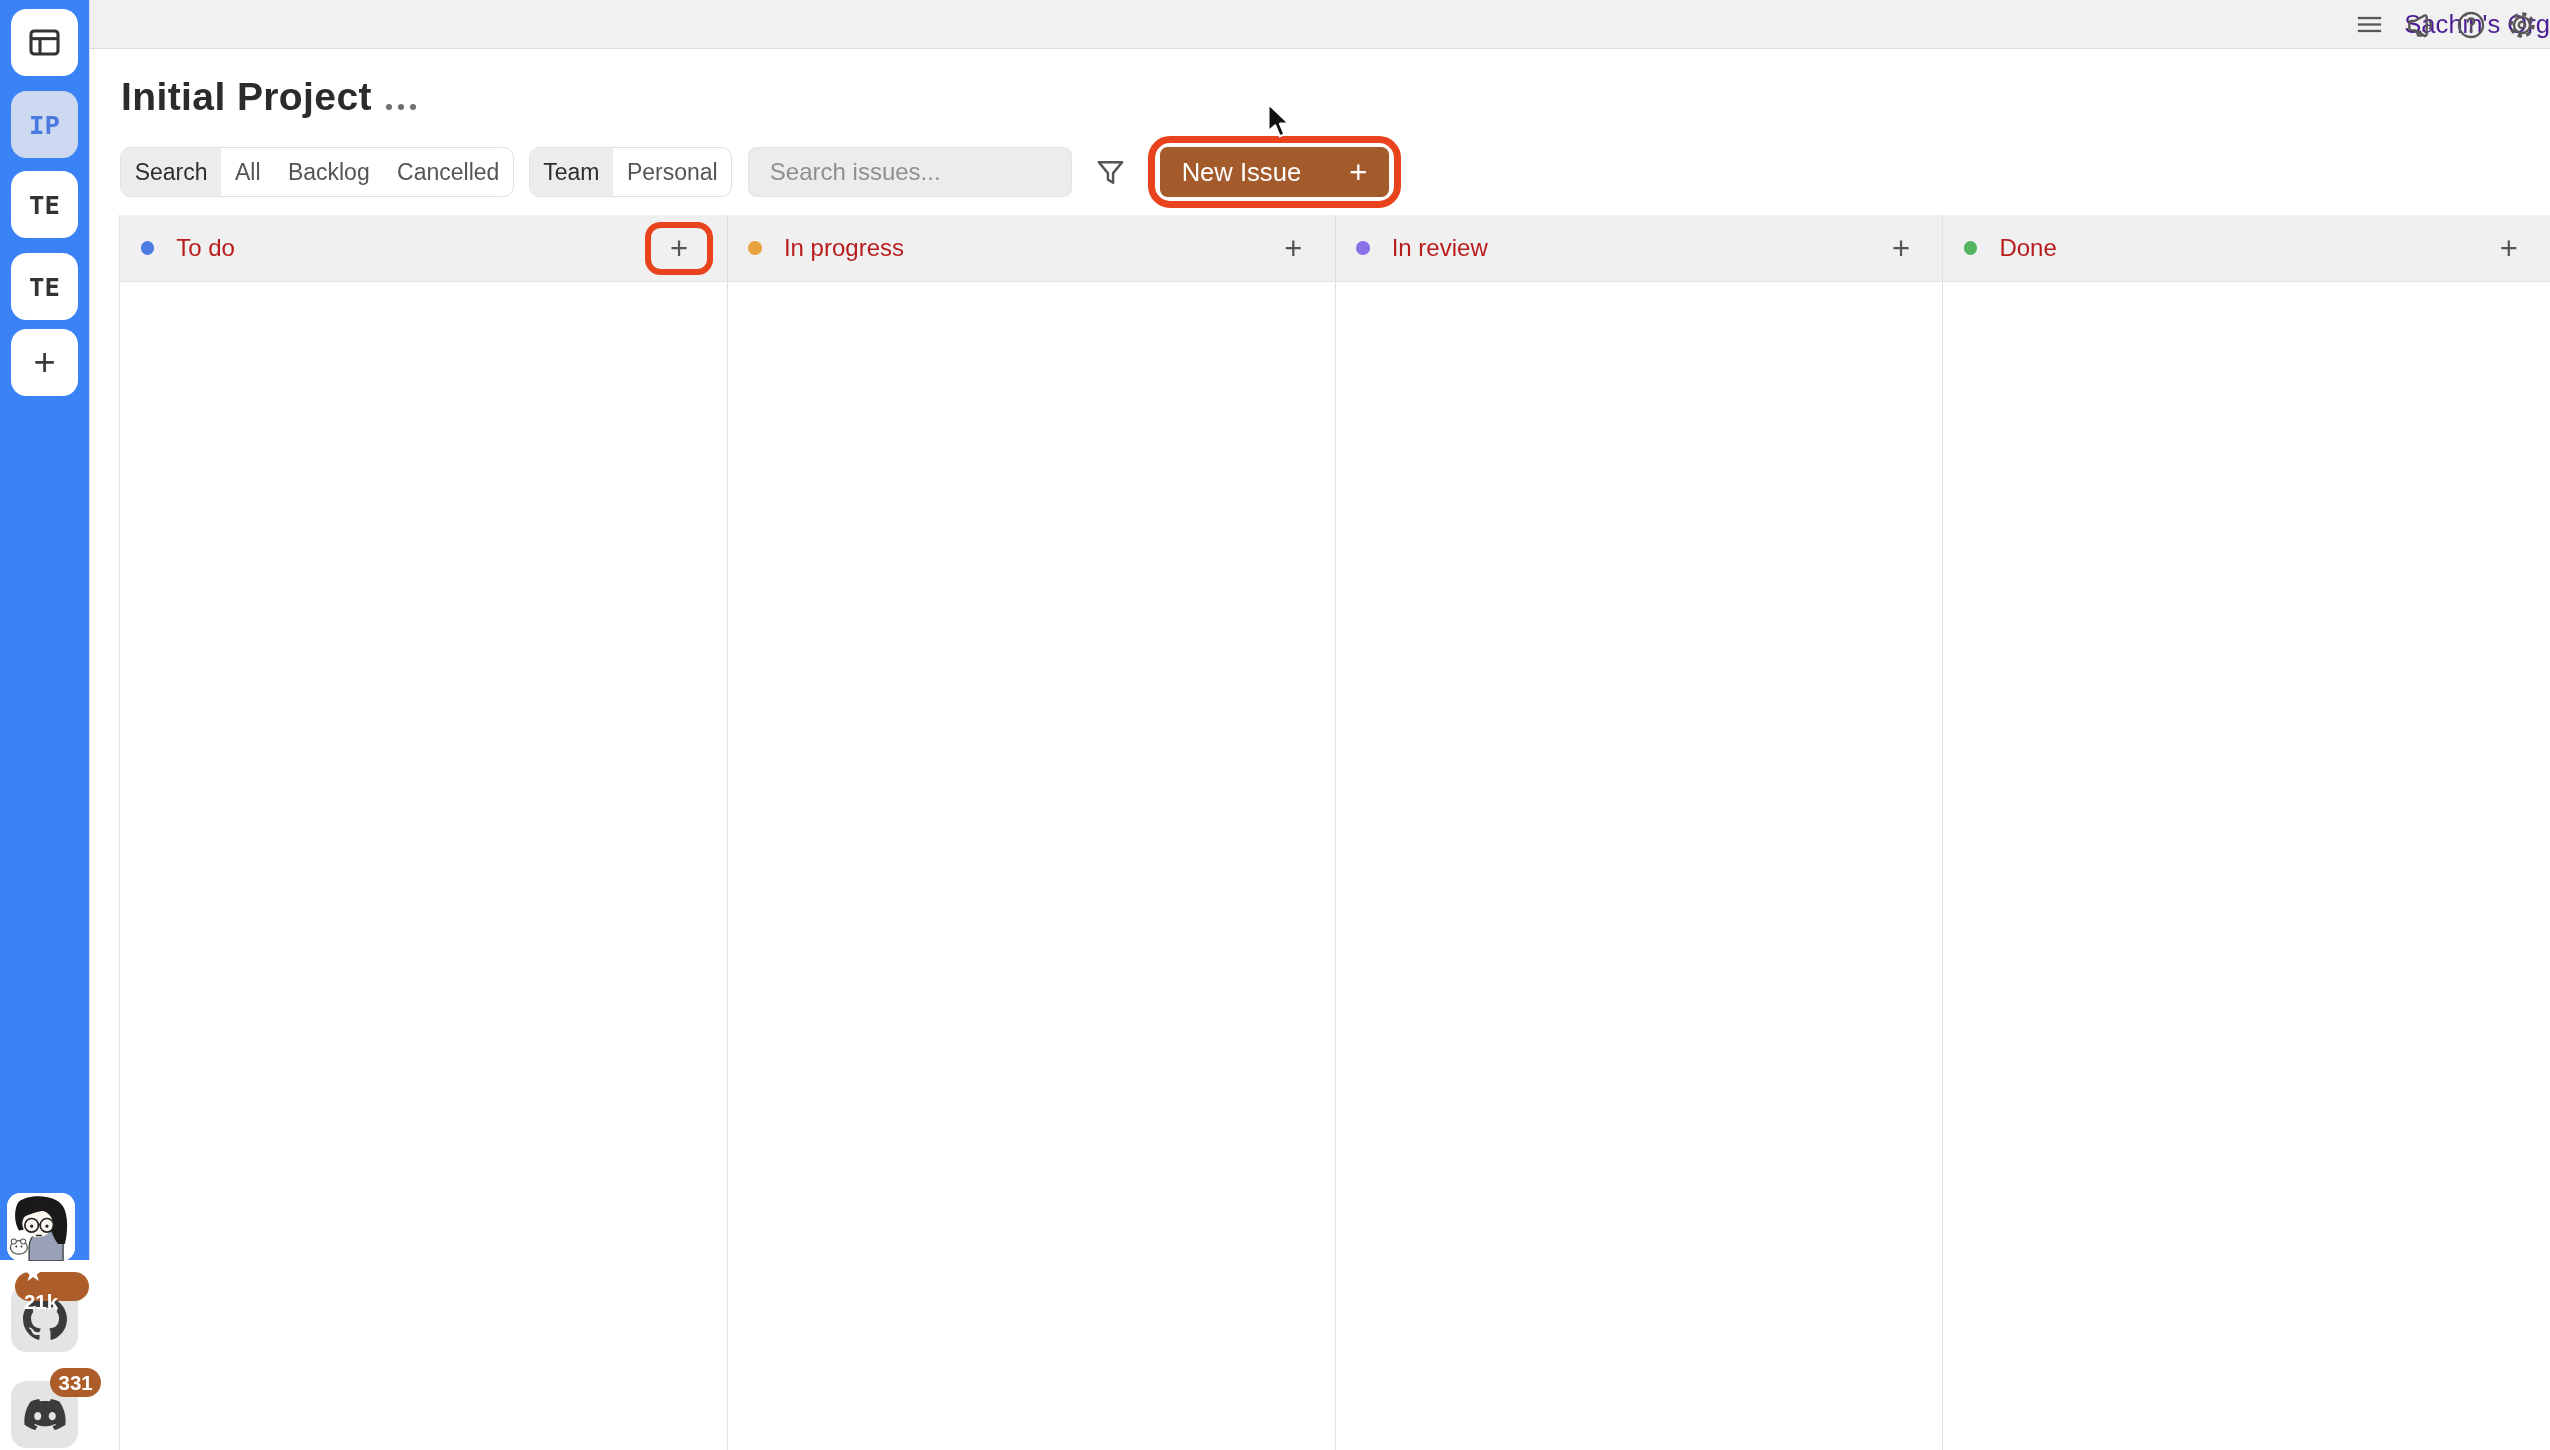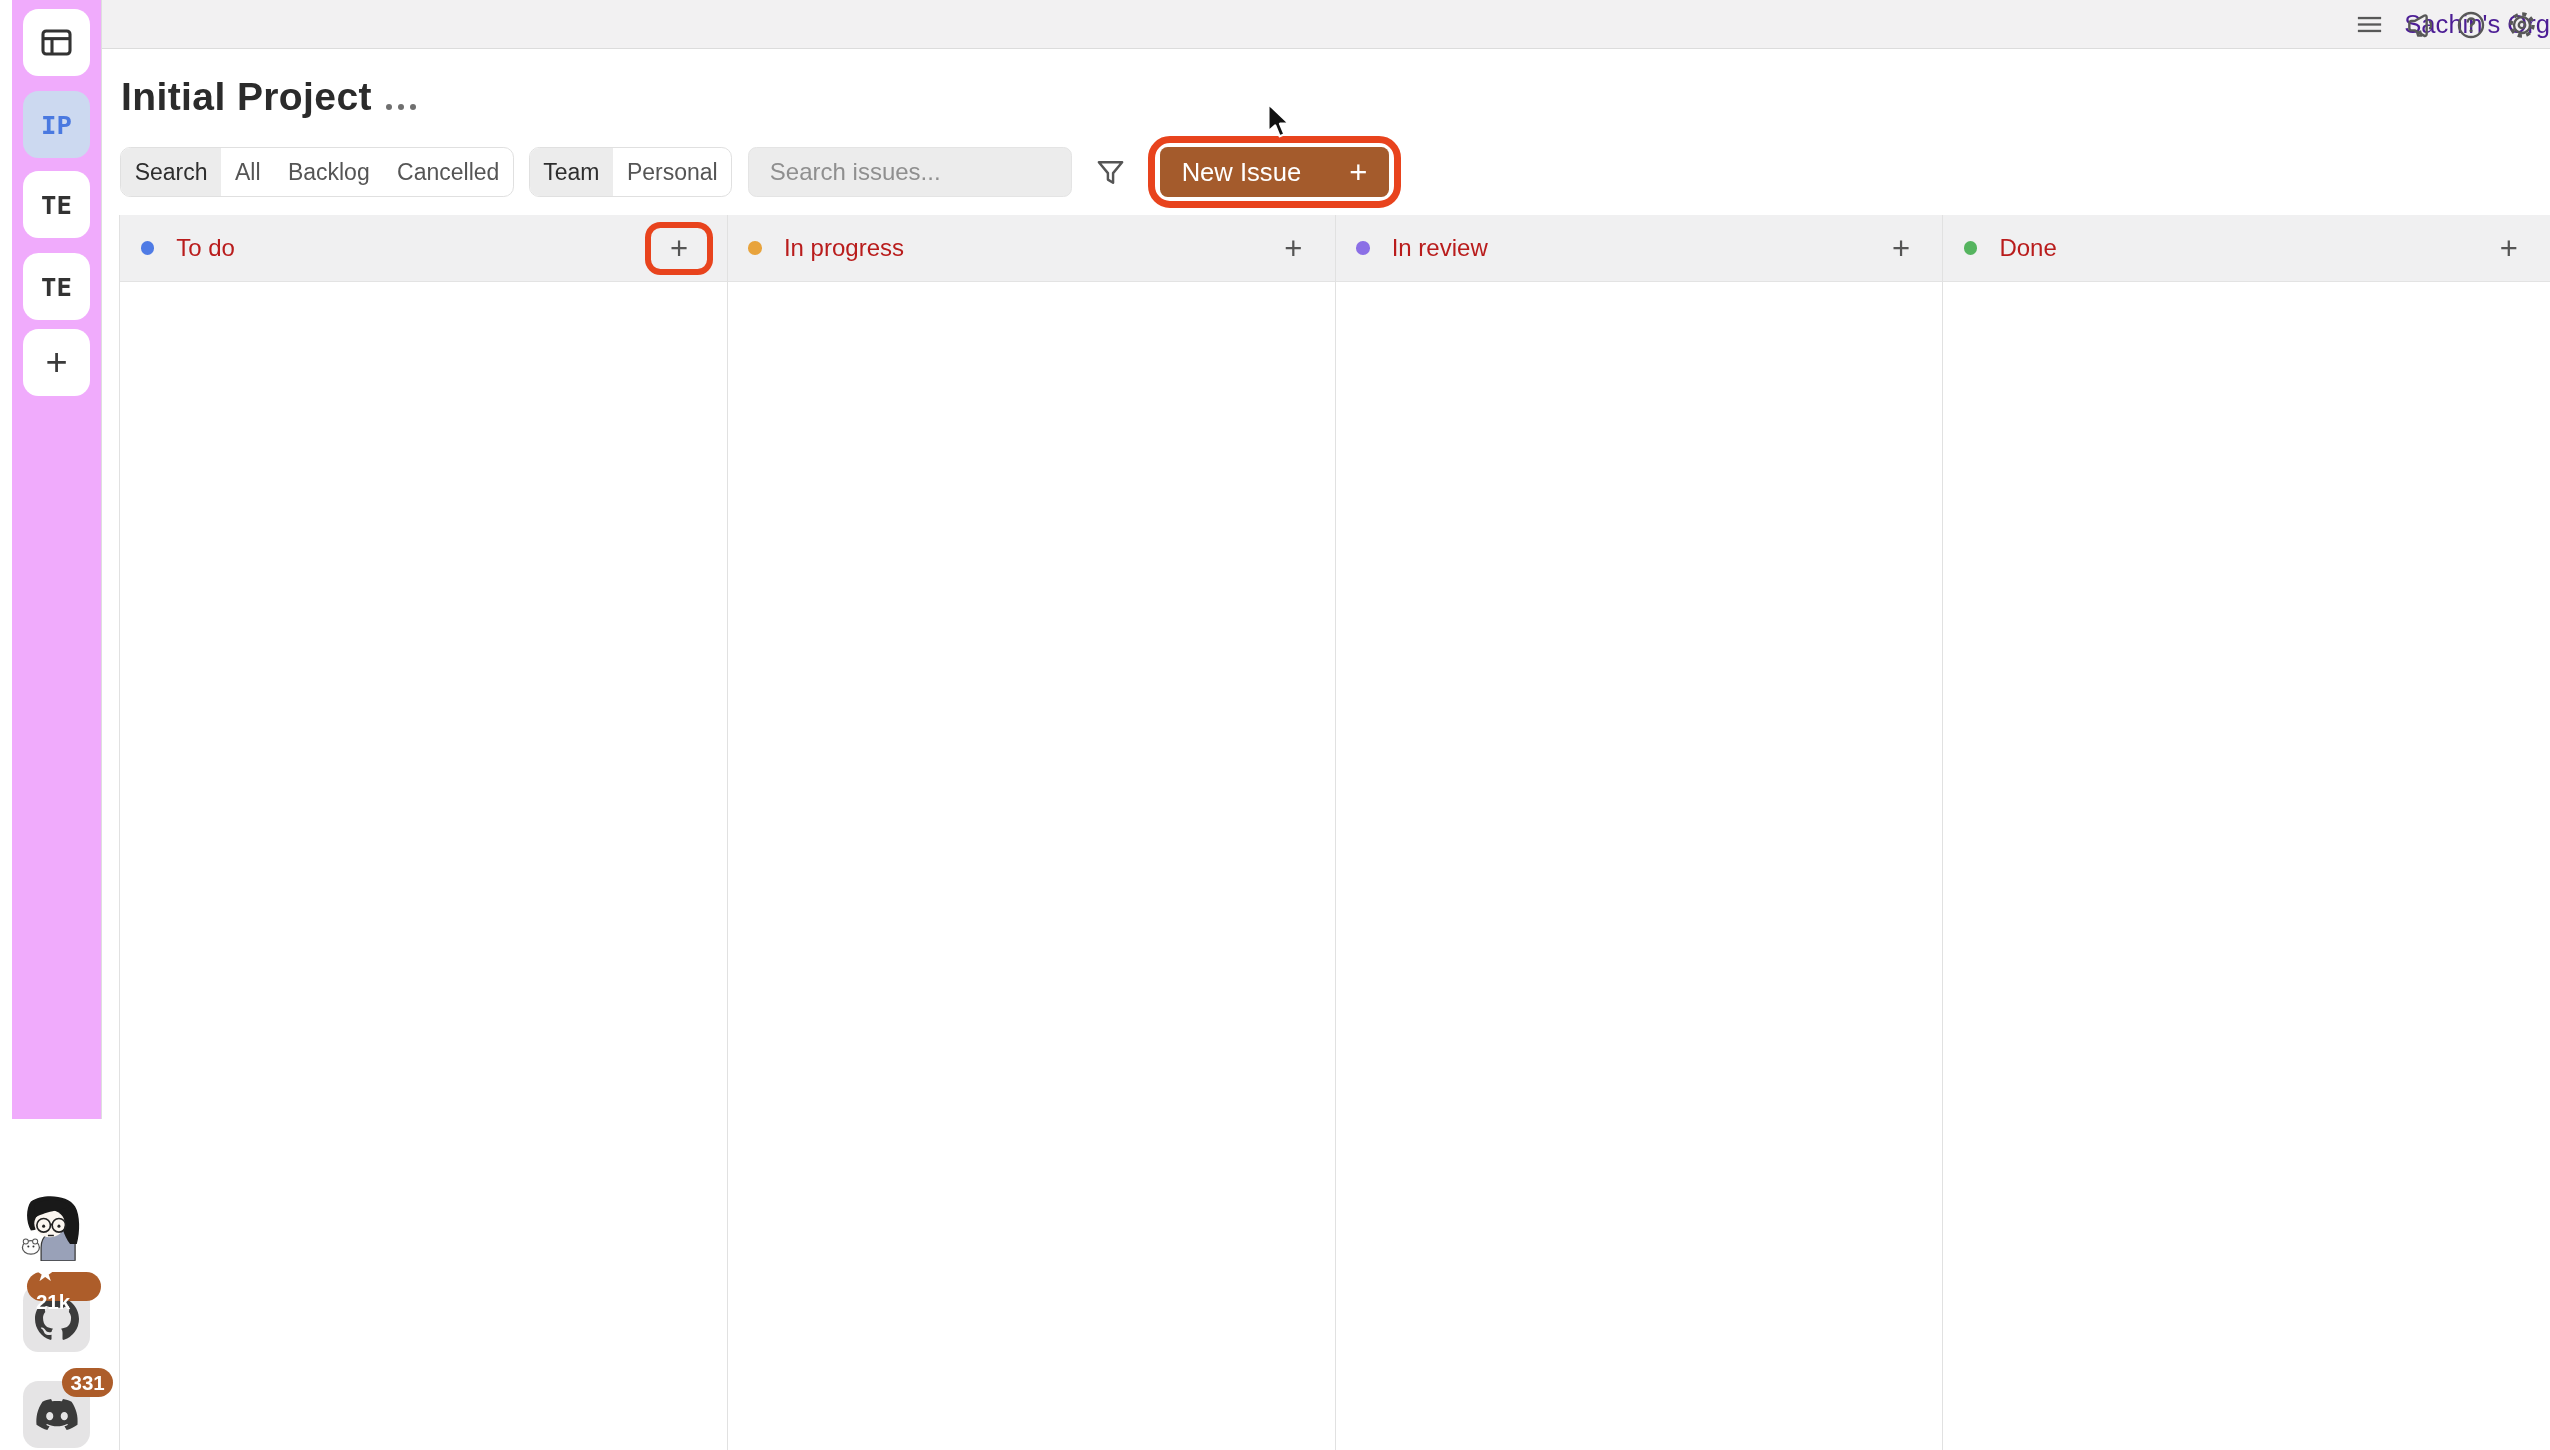--- a/index.html
+++ b/index.html
@@ -1,22 +1,22 @@
 <!DOCTYPE html>
 <html style="font-size:13.7px"><head>
 <meta charset="utf-8">
 <style>
   * { margin:0; padding:0; box-sizing:border-box; }
   html,body { width:2550px; height:1451px; }
   body { font-family:"Liberation Sans", sans-serif; background:#fff; overflow:hidden; }
   #app { position:relative; width:2550px; height:1451px; background:#fff; }
 
   
-  .sidebar { position:absolute; left:12px; top:0; width:90px; height:1119px;
-             background:#f0abfc; border-right:0.9px solid #dedede; z-index:5; }
+  .sidebar { position:absolute; left:0; top:0; width:90px; height:1260px;
+             background:#3b82f6; border-right:0.9px solid #dedede; z-index:5; }
   .tile { position:absolute; left:11px; width:67px; height:67px; border-radius:15.4px;
           background:#ffffff; display:flex; align-items:center; justify-content:center;
           font-family:"DejaVu Sans Mono", monospace; font-weight:bold; font-size:25.6px;
           color:#333; cursor:pointer; }
   .tile.active { background:#ccd9f0; color:#4a79e0; }
   .tile.graybg { background:#e5e4e5; }
   .tile.plus-tile { font-family:"Liberation Sans",sans-serif; font-weight:400; font-size:38px; color:#3a3a3a; }
   .avatar { position:absolute; left:6.8px; top:1193px; width:68px; height:68px; border-radius:13.7px;
             overflow:hidden; background:#fff; cursor:pointer; }
   .side-badge { position:absolute; background:#ad5d2a; color:#fff; font-weight:bold;

